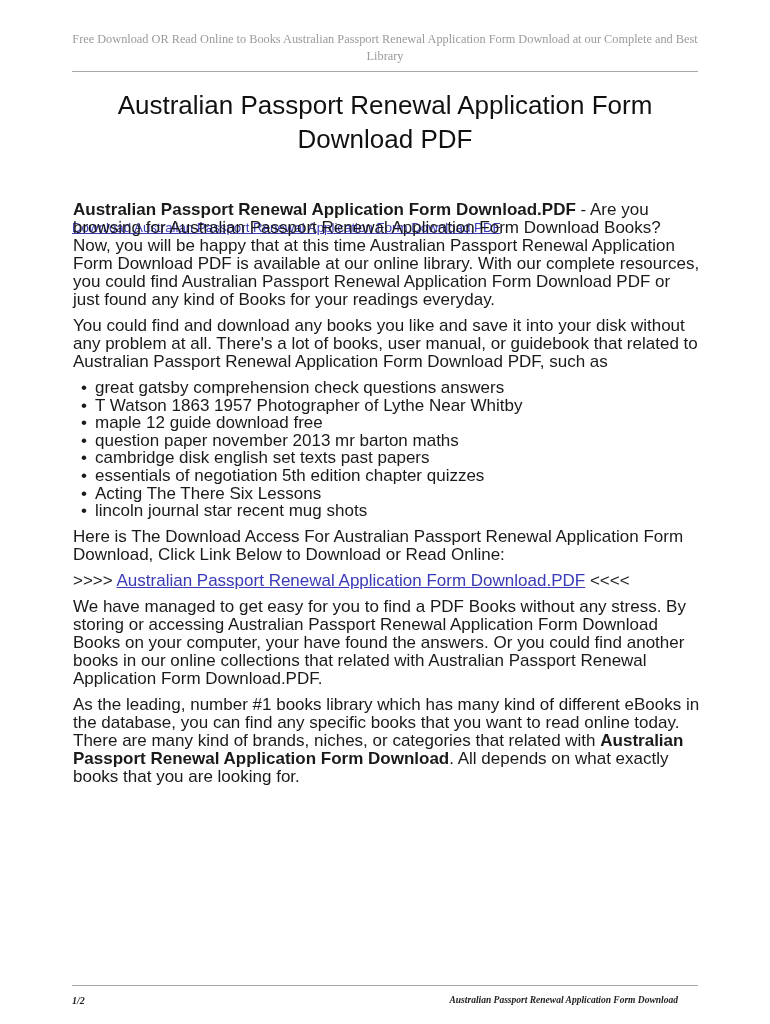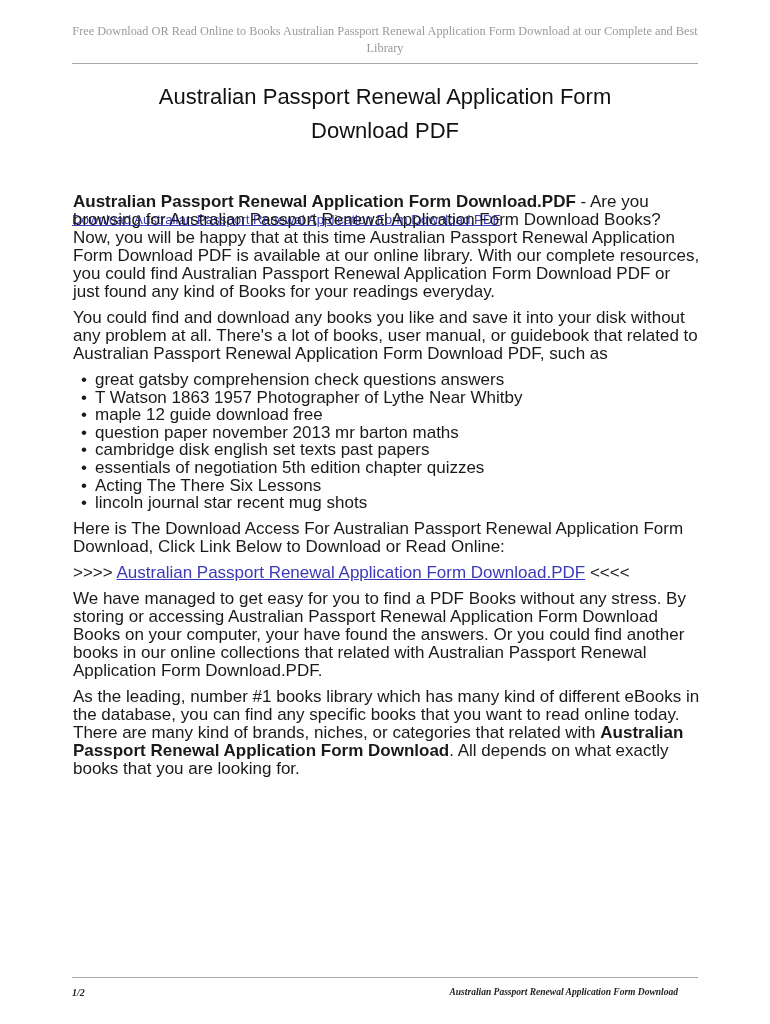--- a/index.html
+++ b/index.html
@@ -1,30 +1,30 @@
 <!DOCTYPE html>
 <html><head>
   <meta charset="utf-8">
   <style>
     html, body { margin: 0; padding: 0; background: #ffffff; }
     body { width: 770px; height: 1024px; position: relative; overflow: hidden; }
-    .page { position: absolute; left: 0; top: 8px; width: 770px; height: 909px; }
+    .page { position: absolute; left: 0; top: 16px; width: 770px; height: 909px; }
     .header-note {
       position: absolute; left: 72px; top: 15px; width: 626px;
       text-align: center; font-family: "Liberation Serif", serif;
       font-size: 12.3px; line-height: 17px; color: #9a9a9a;
     }
     .rule-top {
       position: absolute; left: 72px; top: 55px; width: 626px; height: 0;
       border-top: 1px solid #a8a8a8;
     }
     .title {
       position: absolute; left: 72px; top: 72px; width: 626px;
       text-align: center; font-family: "Liberation Sans", sans-serif;
-      font-size: 22px; line-height: 34px; color: #111; font-weight: normal; margin: 0;
+      font-size: 26px; line-height: 34px; color: #111; font-weight: normal; margin: 0;
     }
     .top-link-wrap {
       position: absolute; left: 72px; top: 157px; width: 626px; 
       font-family: "Liberation Sans", sans-serif; font-size: 13.3px; line-height: 17px; margin-top: 46px;
     }
     a.link { color: #3a3ab8; text-decoration: underline; }
     .body {
       position: absolute; left: 73px; top: 185px; width: 628px;
       font-family: "Liberation Sans", sans-serif; font-size: 17px;
       line-height: 18px; color: #1a1a1a;

